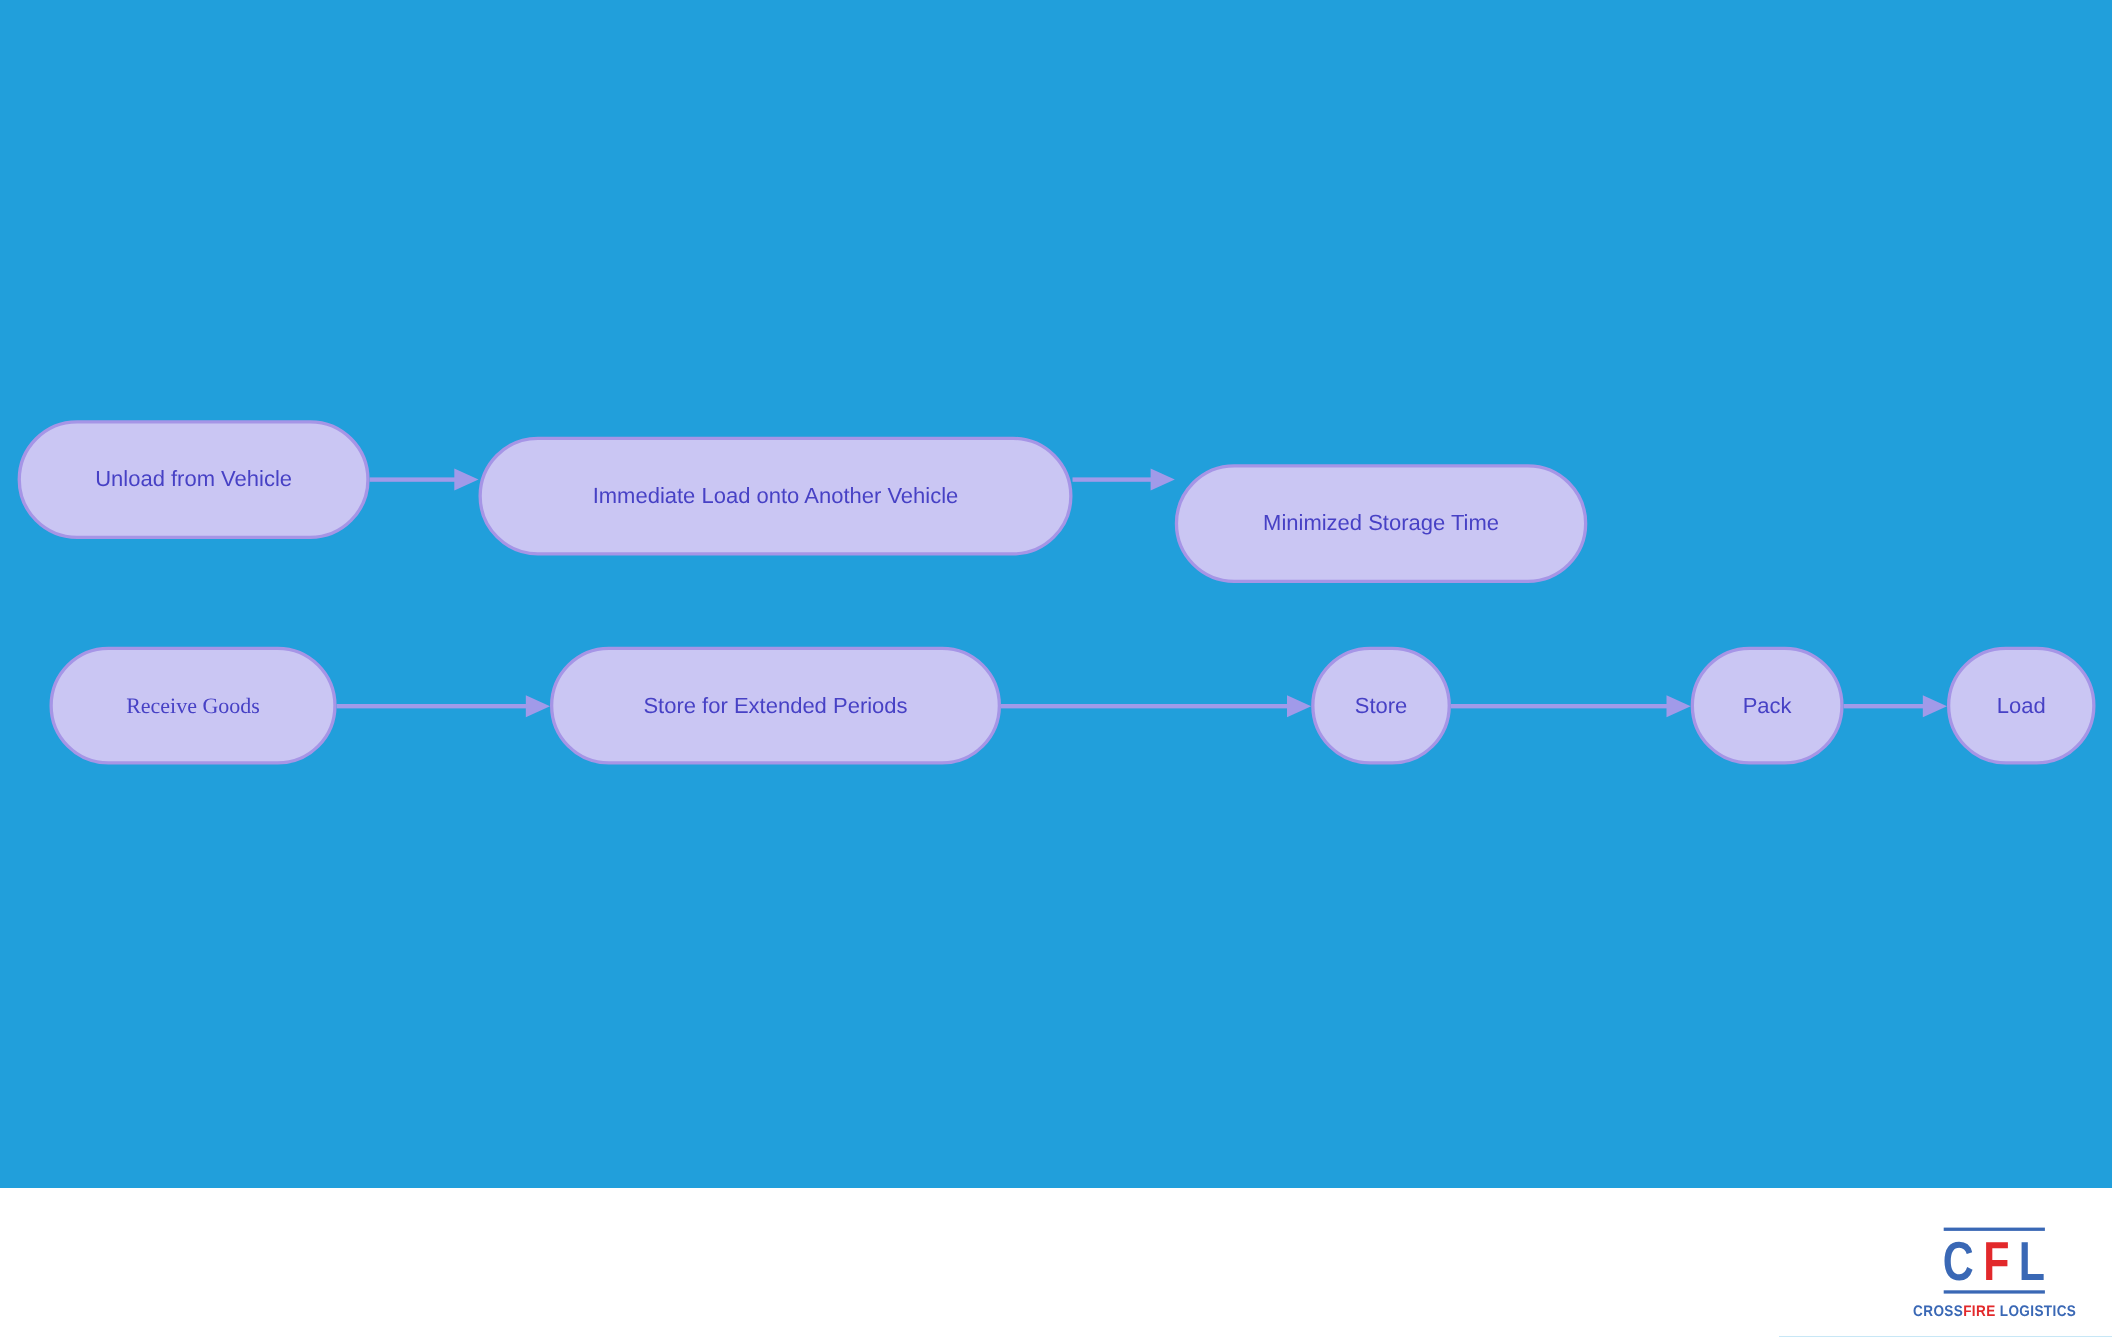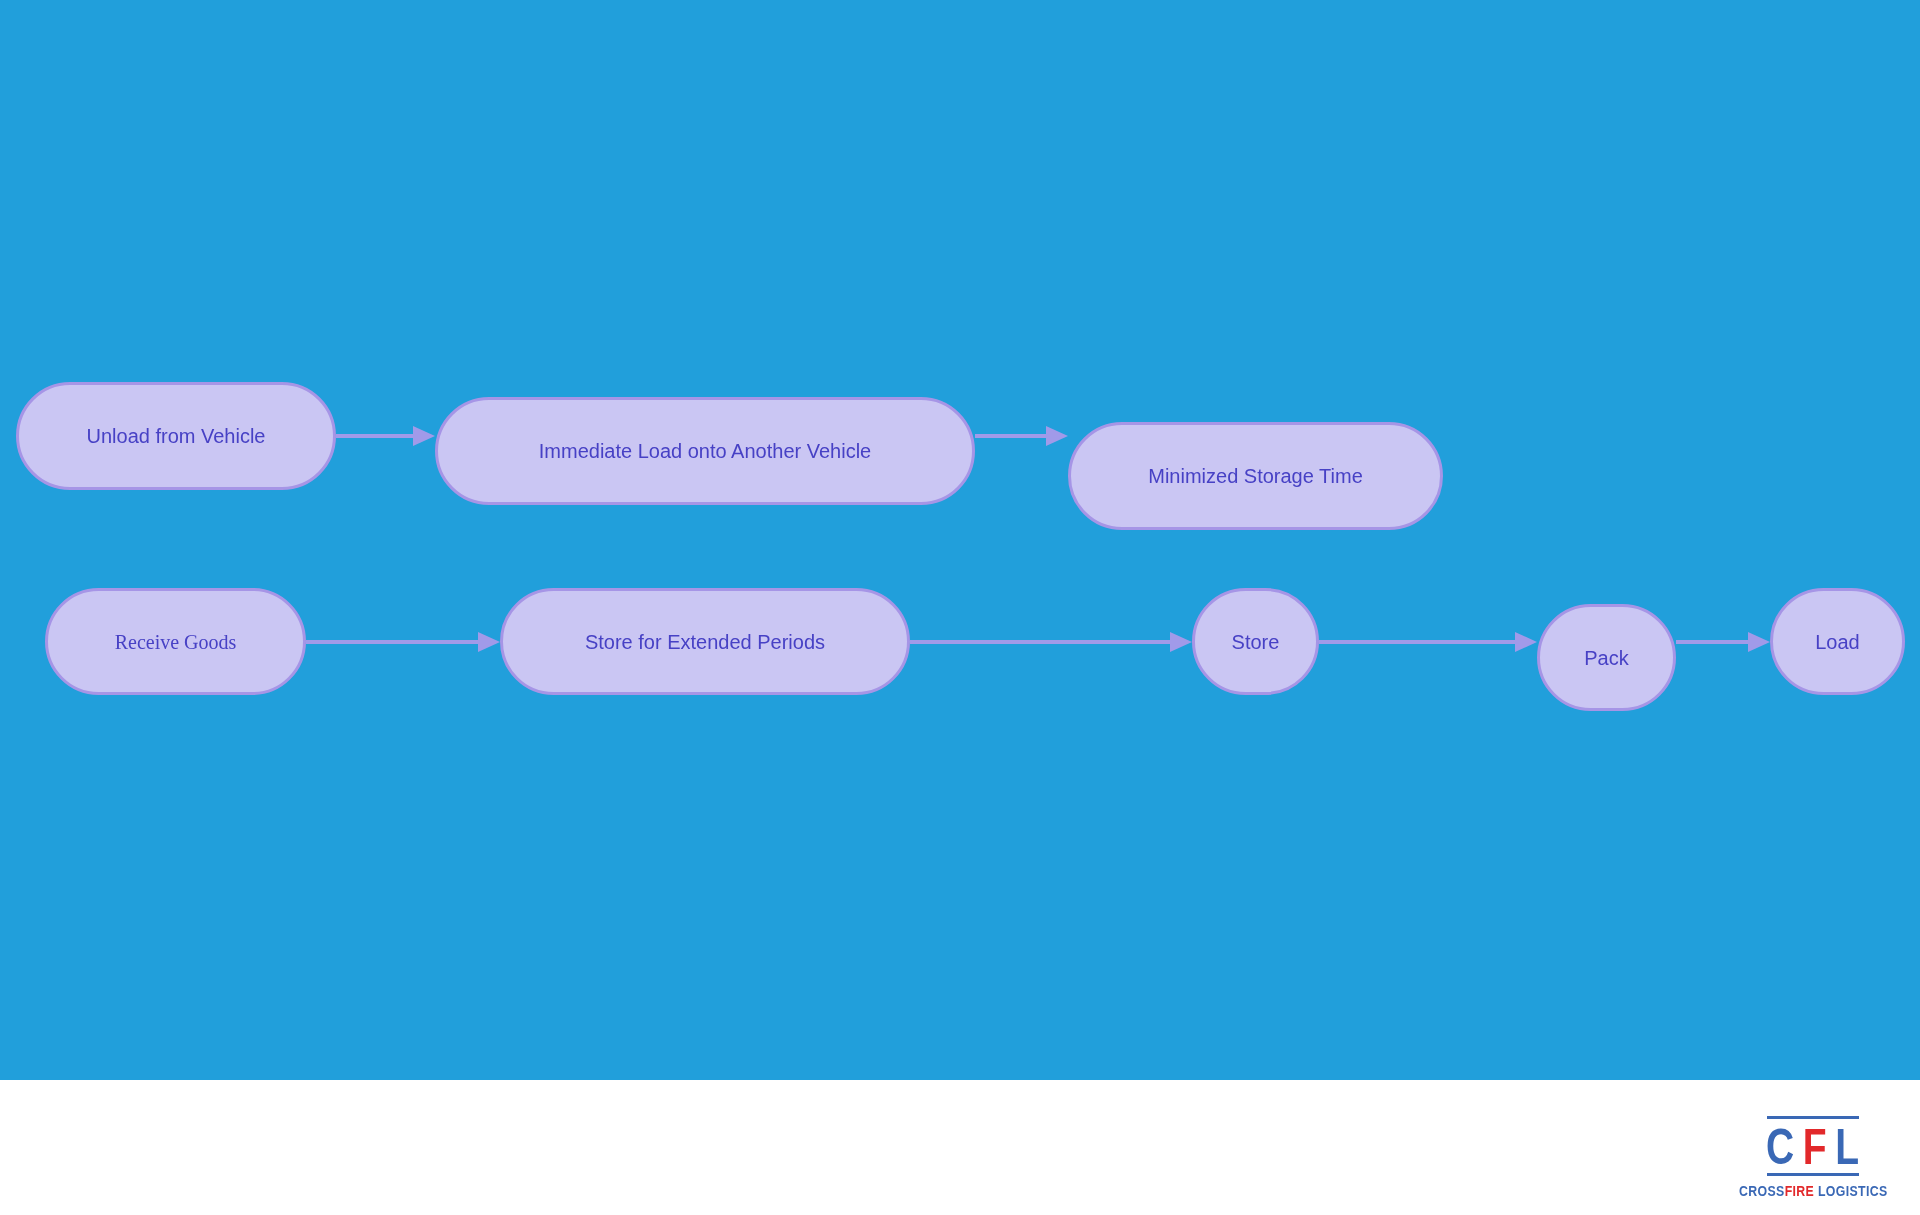--- a/index.html
+++ b/index.html
@@ -86,21 +86,21 @@
       <div class="flow-node" style="left: 16px; top: 382px; width: 320px; height: 108px;">Unload from Vehicle</div>
       <div class="flow-node" style="left: 435px; top: 382px; width: 540px; height: 108px; margin-top: 15px;">Immediate Load onto Another Vehicle</div>
       <div class="flow-node" style="left: 1068px; top: 382px; width: 375px; height: 108px; margin-top: 40px;">Minimized Storage Time</div>
       <div class="flow-arrow-line" style="left: 336px; top: 434px; width: 81px;"></div>
       <div class="flow-arrow-head" style="left: 413px; top: 426px;"></div>
       <div class="flow-arrow-line" style="left: 975px; top: 434px; width: 75px;"></div>
       <div class="flow-arrow-head" style="left: 1046px; top: 426px;"></div>
       <div class="flow-node" style="left: 45px; top: 588px; width: 261px; height: 107px; font-family: Liberation Serif, serif;">Receive Goods</div>
       <div class="flow-node" style="left: 500px; top: 588px; width: 410px; height: 107px;">Store for Extended Periods</div>
       <div class="flow-node" style="left: 1192px; top: 588px; width: 127px; height: 107px;">Store</div>
-      <div class="flow-node" style="left: 1537px; top: 604px; width: 139px; height: 107px;">Pack</div>
+      <div class="flow-node" style="left: 1537px; top: 588px; width: 139px; height: 107px;">Pack</div>
       <div class="flow-node" style="left: 1770px; top: 588px; width: 135px; height: 107px;">Load</div>
       <div class="flow-arrow-line" style="left: 306px; top: 639.5px; width: 176px;"></div>
       <div class="flow-arrow-head" style="left: 478px; top: 631.5px;"></div>
       <div class="flow-arrow-line" style="left: 910px; top: 639.5px; width: 264px;"></div>
       <div class="flow-arrow-head" style="left: 1170px; top: 631.5px;"></div>
       <div class="flow-arrow-line" style="left: 1319px; top: 639.5px; width: 200px;"></div>
       <div class="flow-arrow-head" style="left: 1515px; top: 631.5px;"></div>
       <div class="flow-arrow-line" style="left: 1676px; top: 639.5px; width: 76px;"></div>
       <div class="flow-arrow-head" style="left: 1748px; top: 631.5px;"></div>
     </div>

